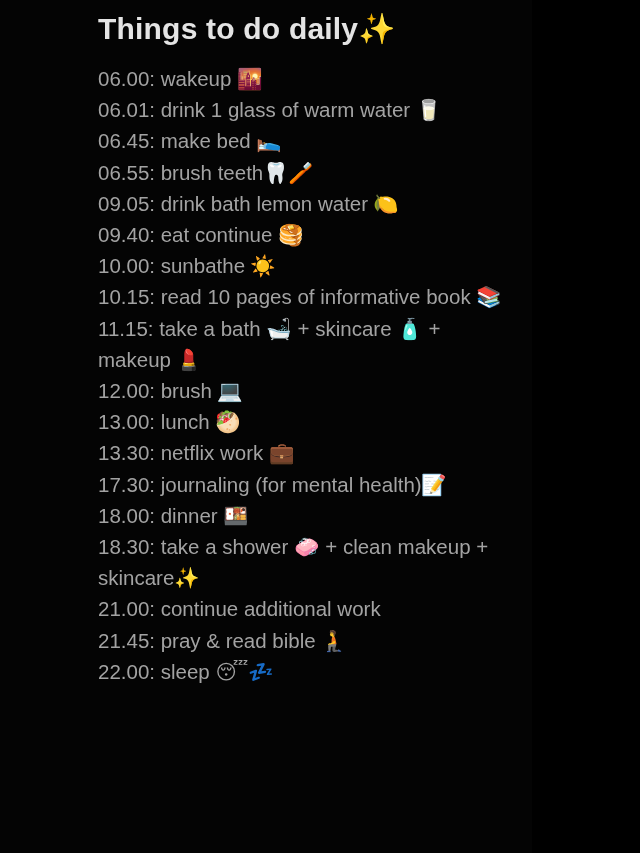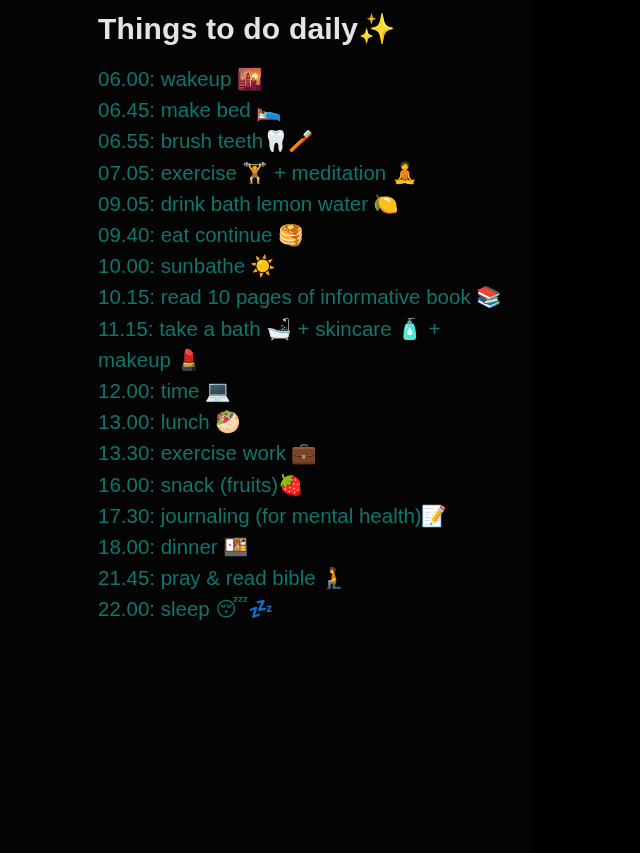--- a/index.html
+++ b/index.html
@@ -22,44 +22,46 @@
     color: #e4e4e4;
     font-size: 30px;
     line-height: 42px;
     font-weight: 700;
     letter-spacing: 0.2px;
   }
   .list {
     max-width: 524px;
   }
   .item {
-    color: #0f766e;
+    color: #a3a3a3;
     font-size: 20.5px;
     line-height: 31.2px;
     white-space: pre-wrap;
     font-weight: 400;
   }
 </style>
 </head>
 <body>
 
 <div class="page">
   <h1 class="title">Things to do daily✨</h1>
   <div class="list">
     <div class="item">06.00: wakeup 🌇</div>
+    <div class="item">06.01: drink 1 glass of warm water 🥛</div>
     <div class="item">06.45: make bed 🛌</div>
     <div class="item">06.55: brush teeth🦷🪥</div>
-    <div class="item">07.05: exercise 🏋️ + meditation 🧘</div>
     <div class="item">09.05: drink bath lemon water 🍋</div>
     <div class="item">09.40: eat continue 🥞</div>
     <div class="item">10.00: sunbathe ☀️</div>
     <div class="item">10.15: read 10 pages of informative book 📚</div>
     <div class="item">11.15: take a bath 🛁 + skincare 🧴 + makeup 💄</div>
-    <div class="item">12.00: time 💻</div>
+    <div class="item">12.00: brush 💻</div>
     <div class="item">13.00: lunch 🥙</div>
-    <div class="item">13.30: exercise work 💼</div>
-    <div class="item">16.00: snack (fruits)🍓</div>
+    <div class="item">13.30: netflix work 💼</div>
     <div class="item">17.30: journaling (for mental health)📝</div>
     <div class="item">18.00: dinner 🍱</div>
+    <div class="item">18.30: take a shower 🧼 + clean makeup +
+skincare✨</div>
+    <div class="item">21.00: continue additional work</div>
     <div class="item">21.45: pray &amp; read bible 🧎</div>
     <div class="item">22.00: sleep 😴💤</div>
   </div>
 </div>
 
 </body></html>

